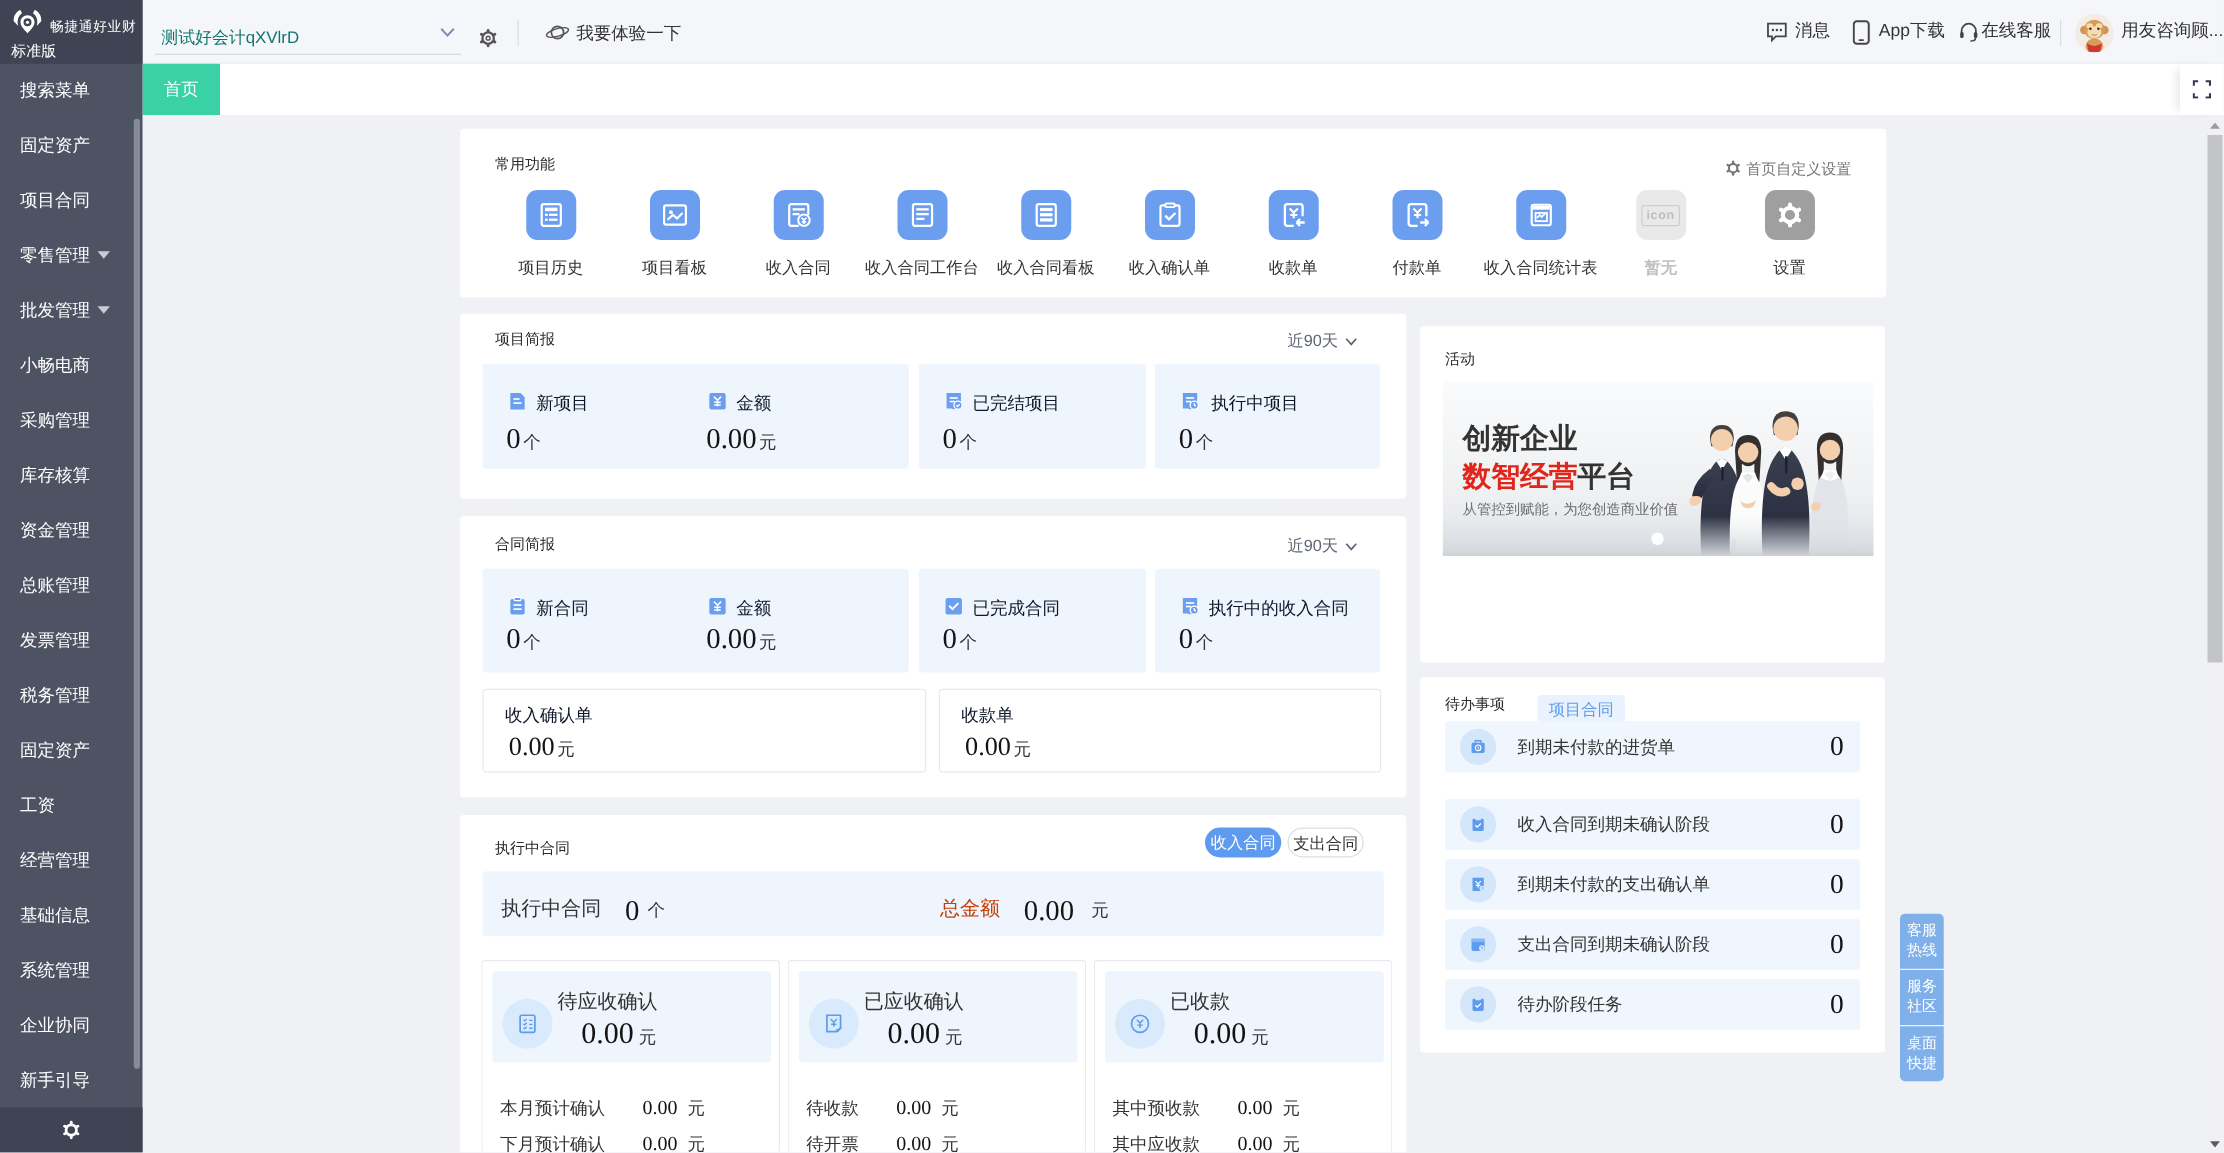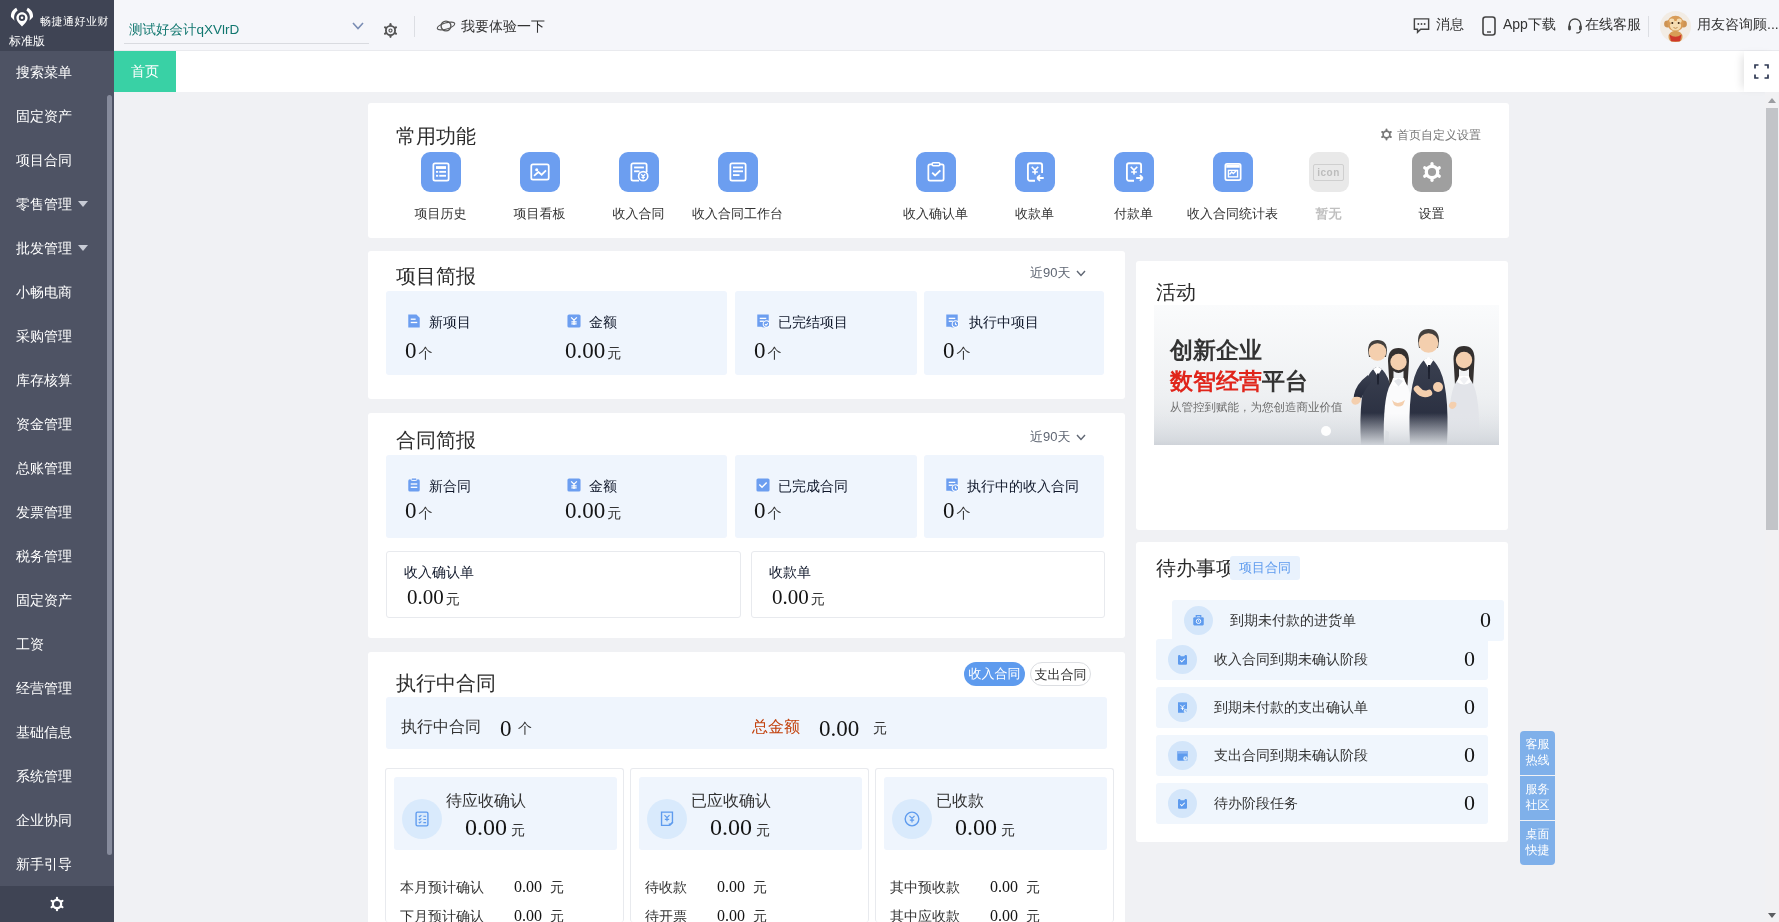--- a/index.html
+++ b/index.html
@@ -26,21 +26,21 @@
 #tab-home { position:absolute; left:0; top:0; width:62px; height:41px; background:#39d1a5; color:#fff; font-size:14px; text-align:center; line-height:41px; }
 #tab-exp { position:absolute; right:0; top:0; width:35px; height:41px; background:#fff; box-shadow:-6px 0 8px -4px rgba(0,0,0,0.12); }
 
 
 #pgsb { position:absolute; right:0; top:92px; width:14px; height:830px; background:#f1f1f3; }
 #pgsb .thumb { position:absolute; left:1px; top:16px; width:12px; height:422px; background:#c2c4c8; }
 .sbarrow { position:absolute; left:3px; width:0; height:0; border-left:4px solid transparent; border-right:4px solid transparent; }
 
 
 .card { position:absolute; background:#fff; border-radius:3px; }
-.ctitle { position:absolute; left:28px; top:18px; font-size:20px; color:#2b2b2b; }
+.ctitle { position:absolute; left:28px; top:18px; font-size:12px; color:#2b2b2b; }
 .blue-panel { position:absolute; background:#eff5fd; border-radius:3px; }
 .num { font-family:"Liberation Serif",serif; font-size:23px; color:#141414; }
 .unit { font-size:14px; color:#333; margin-left:2px; }
 .statlab { font-size:14px; color:#0f172a; }
 .dim { color:#5f6673; font-size:13px; }
 
 
 .fncell { position:absolute; top:49px; width:99px; text-align:center; }
 .fnicon { width:40px; height:40px; border-radius:9px; background:#6c9ef0; margin:0 auto; display:flex; align-items:center; justify-content:center; }
 .fnlab { margin-top:13px; font-size:13px; color:#333; }
@@ -238,20 +238,31 @@
     <div class="fnicon">
         <svg width="24" height="24" viewBox="0 0 22 22">
           <rect x="4" y="3" width="14" height="16" rx="1.5" fill="none" stroke="#fff" stroke-width="1.6"></rect>
           <rect x="6.4" y="6" width="9.2" height="1.7" fill="#fff"></rect>
           <rect x="6.4" y="9.5" width="9.2" height="1.7" fill="#fff"></rect>
           <rect x="6.4" y="13" width="6" height="1.7" fill="#fff"></rect>
         </svg>
       </div>
     <div class="fnlab">收入合同工作台</div>
   </div>
+  <div class="fncell" style="left:419px;">
+    <div class="fnicon">
+        <svg width="24" height="24" viewBox="0 0 22 22">
+          <rect x="4" y="3" width="14" height="16" rx="1.5" fill="none" stroke="#fff" stroke-width="1.6"></rect>
+          <rect x="6.4" y="5.8" width="9.2" height="2.4" fill="#fff"></rect>
+          <rect x="6.4" y="9.6" width="9.2" height="2.4" fill="#fff"></rect>
+          <rect x="6.4" y="13.4" width="9.2" height="2.4" fill="#fff"></rect>
+        </svg>
+      </div>
+    <div class="fnlab">收入合同看板</div>
+  </div>
   <div class="fncell" style="left:518px;">
     <div class="fnicon">
         <svg width="24" height="24" viewBox="0 0 22 22">
           <rect x="4" y="4" width="14" height="15" rx="1.5" fill="none" stroke="#fff" stroke-width="1.6"></rect>
           <rect x="7.5" y="2.6" width="7" height="2.6" rx="1" fill="#6c9ef0" stroke="#fff" stroke-width="1.4"></rect>
           <path d="M7.5 11.5 L10.2 14.2 L15 9.5" fill="none" stroke="#fff" stroke-width="1.7"></path>
         </svg>
       </div>
     <div class="fnlab">收入确认单</div>
   </div>
@@ -521,21 +532,21 @@
       <text x="16" y="84" font-size="23" font-weight="bold" fill="#e0251b" font-family="Liberation Sans">数智经营<tspan fill="#333">平台</tspan></text>
       <text x="16" y="106" font-size="11.5" fill="#6e6e6e" font-family="Liberation Sans">从管控到赋能，为您创造商业价值</text>
       <circle cx="172" cy="126" r="5" fill="#fff" opacity="0.95"></circle>
     </svg>
   </div>
 </div>
 
 <div class="card" style="left:1136px;top:542px;width:372px;height:300px;">
   <div class="ctitle" style="left:20px;top:13px;">待办事项</div>
   <div style="position:absolute;left:94px;top:14px;background:#e9f2fd;border-radius:3px;color:#5e9bee;font-size:13px;padding:3px 9px;">项目合同</div>
-  <div class="todo-row" style="top:58px;margin-left:16px;">
+  <div class="todo-row" style="top:35px;">
     <div class="todo-ic">
         <svg width="15" height="15" viewBox="0 0 20 20">
           <rect x="3" y="5.5" width="14" height="11" rx="1.5" fill="#5e9bee"></rect>
           <path d="M7 5.5 v-2 h6 v2" fill="none" stroke="#5e9bee" stroke-width="1.6"></path>
           <circle cx="10" cy="11" r="3" fill="none" stroke="#fff" stroke-width="1.2"></circle>
           <path d="M10 9.6 v1.6 l1 0.7" stroke="#fff" stroke-width="1" fill="none"></path>
         </svg>
       </div>
     <div class="todo-lab">到期未付款的进货单</div>
       <div class="todo-num">0</div>

